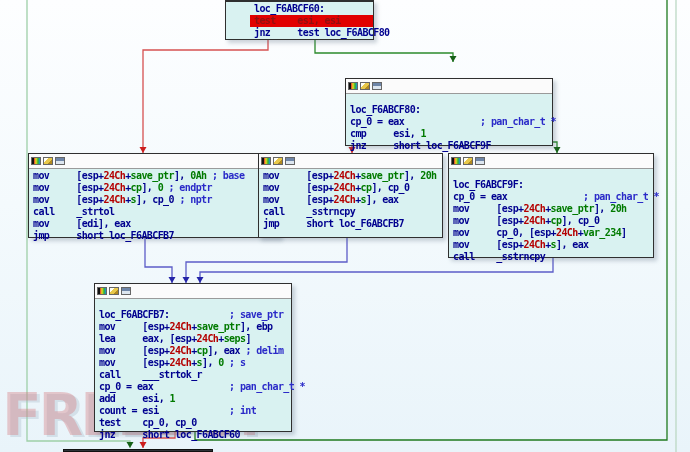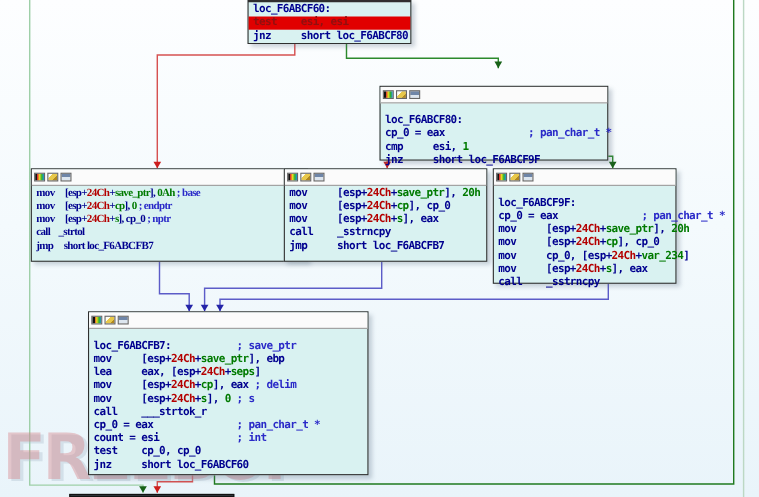--- a/index.html
+++ b/index.html
@@ -9,21 +9,21 @@
     font-family:"DejaVu Sans Mono","Liberation Mono",monospace;
   }
   #graph{position:absolute;inset:0;}
   .block{
     position:absolute;
     background:var(--node_bg);
     border:1px solid var(--node_border);
     box-shadow:3px 3px 4px rgba(90,110,130,.30);
     box-sizing:border-box;
   }
-  .block.noheader{border-top-width:2px;}
+  .block.noheader{border-top-width:2px;padding-left:24px;}
   .titlebar{
     height:12px;background:var(--titlebar_bg);
     border-bottom:1px solid #9a9a9a;
     display:flex;align-items:center;gap:2px;padding:1px 2px 1px 2px;
   }
   .tico{width:10px;height:8px;display:inline-block;border:1px solid #666;box-sizing:border-box;}
   .tico.i1{background:linear-gradient(90deg,#111 0 2px,#e03030 2px,#e8e020 4px,#30b030 6px,#2090e0 8px,#8040c0 10px);}
   .tico.i2{background:linear-gradient(135deg,#fdfdf3 30%,#e8c84a 30% 70%,#b08820 70%);}
   .tico.i3{background:linear-gradient(180deg,#6f86a8 0 3px,#dde6ef 3px);}
   .code{padding:1px 4px 2px 4px;}
@@ -74,95 +74,97 @@
       <polyline points="27,0 27,441 130,441 130,442 130,448" fill="none" stroke="#9ecfa8" stroke-width="1.3"></polyline>
       <path d="M 126.5 442 L 133.5 442 L 130 448 Z" fill="#176117"></path>
       <polyline points="676,0 676,452" fill="none" stroke="#bcd8c4" stroke-width="1.3"></polyline>
     </svg>
   <div id="stub" style="left: 63px; top: 449px; width: 150px; height: 3px;"></div>
   <div id="wm">FREEBUF</div>
 <div class="block noheader" style="left: 225px; top: 0px; width: 149px; height: 40px;">
       <div class="code">
         <div class="ln"><span class="c-i">loc_F6ABCF60:</span></div>
         <div class="ln hl"><span class="c-h">test    esi, esi</span></div>
-        <div class="ln"><span class="c-i">jnz     short loc_F6ABCF80</span></div>
+        <div class="ln"><span class="c-i">jnz     test loc_F6ABCF80</span></div>
       </div>
     </div>
     <div class="block" style="left: 345px; top: 62px; width: 208px; height: 68px; margin-top: 16px;">
       <div class="titlebar">
         <span class="tico i1"></span>
         <span class="tico i2"></span>
         <span class="tico i3"></span>
       </div>
       <div class="code">
         <div class="gap"></div>
         <div class="ln"><span class="c-i">loc_F6ABCF80:</span></div>
         <div class="ln"><span class="c-i">cp_0 = eax              </span><span class="c-c">; pan_char_t *</span></div>
         <div class="ln"><span class="c-i">cmp     esi, </span><span class="c-n">1</span></div>
         <div class="ln"><span class="c-i">jnz     short loc_F6ABCF9F</span></div>
       </div>
     </div>
-    <div class="block" style="left: 28px; top: 153px; width: 252px; height: 85px; font-family: Liberation Serif, serif;">
+    <div class="block" style="left: 28px; top: 153px; width: 252px; height: 85px;">
       <div class="titlebar">
         <span class="tico i1"></span>
         <span class="tico i2"></span>
         <span class="tico i3"></span>
       </div>
       <div class="code">
         <div class="ln"><span class="c-i">mov     [esp+</span><span class="c-o">24Ch</span><span class="c-i">+</span><span class="c-n">save_ptr</span><span class="c-i">], </span><span class="c-n">0Ah</span><span class="c-i"> </span><span class="c-c">; base</span></div>
         <div class="ln"><span class="c-i">mov     [esp+</span><span class="c-o">24Ch</span><span class="c-i">+</span><span class="c-n">cp</span><span class="c-i">], </span><span class="c-n">0</span><span class="c-i"> </span><span class="c-c">; endptr</span></div>
         <div class="ln"><span class="c-i">mov     [esp+</span><span class="c-o">24Ch</span><span class="c-i">+</span><span class="c-n">s</span><span class="c-i">], cp_0 </span><span class="c-c">; nptr</span></div>
         <div class="ln"><span class="c-i">call    _strtol</span></div>
+        <div class="ln"><span class="c-i">mov     [edi], eax</span></div>
         <div class="ln"><span class="c-i">jmp     short loc_F6ABCFB7</span></div>
       </div>
     </div>
     <div class="block" style="left: 258px; top: 153px; width: 185px; height: 85px;">
       <div class="titlebar">
         <span class="tico i1"></span>
         <span class="tico i2"></span>
         <span class="tico i3"></span>
       </div>
       <div class="code">
         <div class="ln"><span class="c-i">mov     [esp+</span><span class="c-o">24Ch</span><span class="c-i">+</span><span class="c-n">save_ptr</span><span class="c-i">], </span><span class="c-n">20h</span></div>
         <div class="ln"><span class="c-i">mov     [esp+</span><span class="c-o">24Ch</span><span class="c-i">+</span><span class="c-n">cp</span><span class="c-i">], cp_0</span></div>
         <div class="ln"><span class="c-i">mov     [esp+</span><span class="c-o">24Ch</span><span class="c-i">+</span><span class="c-n">s</span><span class="c-i">], eax</span></div>
         <div class="ln"><span class="c-i">call    _sstrncpy</span></div>
         <div class="ln"><span class="c-i">jmp     short loc_F6ABCFB7</span></div>
       </div>
     </div>
-    <div class="block" style="left: 448px; top: 153px; width: 167px; height: 105px;">
+    <div class="block" style="left: 448px; top: 153px; width: 206px; height: 105px;">
       <div class="titlebar">
         <span class="tico i1"></span>
         <span class="tico i2"></span>
         <span class="tico i3"></span>
       </div>
       <div class="code">
         <div class="gap"></div>
         <div class="ln"><span class="c-i">loc_F6ABCF9F:</span></div>
         <div class="ln"><span class="c-i">cp_0 = eax              </span><span class="c-c">; pan_char_t *</span></div>
         <div class="ln"><span class="c-i">mov     [esp+</span><span class="c-o">24Ch</span><span class="c-i">+</span><span class="c-n">save_ptr</span><span class="c-i">], </span><span class="c-n">20h</span></div>
         <div class="ln"><span class="c-i">mov     [esp+</span><span class="c-o">24Ch</span><span class="c-i">+</span><span class="c-n">cp</span><span class="c-i">], cp_0</span></div>
         <div class="ln"><span class="c-i">mov     cp_0, [esp+</span><span class="c-o">24Ch</span><span class="c-i">+</span><span class="c-n">var_234</span><span class="c-i">]</span></div>
         <div class="ln"><span class="c-i">mov     [esp+</span><span class="c-o">24Ch</span><span class="c-i">+</span><span class="c-n">s</span><span class="c-i">], eax</span></div>
         <div class="ln"><span class="c-i">call    _sstrncpy</span></div>
       </div>
     </div>
-    <div class="block" style="left: 80px; top: 283px; width: 255px; height: 149px;">
+    <div class="block" style="left: 94px; top: 283px; width: 198px; height: 149px;">
       <div class="titlebar">
         <span class="tico i1"></span>
         <span class="tico i2"></span>
         <span class="tico i3"></span>
       </div>
       <div class="code">
         <div class="gap"></div>
         <div class="ln"><span class="c-i">loc_F6ABCFB7:           </span><span class="c-c">; save_ptr</span></div>
         <div class="ln"><span class="c-i">mov     [esp+</span><span class="c-o">24Ch</span><span class="c-i">+</span><span class="c-n">save_ptr</span><span class="c-i">], ebp</span></div>
         <div class="ln"><span class="c-i">lea     eax, [esp+</span><span class="c-o">24Ch</span><span class="c-i">+</span><span class="c-n">seps</span><span class="c-i">]</span></div>
         <div class="ln"><span class="c-i">mov     [esp+</span><span class="c-o">24Ch</span><span class="c-i">+</span><span class="c-n">cp</span><span class="c-i">], eax </span><span class="c-c">; delim</span></div>
         <div class="ln"><span class="c-i">mov     [esp+</span><span class="c-o">24Ch</span><span class="c-i">+</span><span class="c-n">s</span><span class="c-i">], </span><span class="c-n">0</span><span class="c-i"> </span><span class="c-c">; s</span></div>
         <div class="ln"><span class="c-i">call    ___strtok_r</span></div>
         <div class="ln"><span class="c-i">cp_0 = eax              </span><span class="c-c">; pan_char_t *</span></div>
+        <div class="ln"><span class="c-i">add     esi, </span><span class="c-n">1</span></div>
         <div class="ln"><span class="c-i">count = esi             </span><span class="c-c">; int</span></div>
         <div class="ln"><span class="c-i">test    cp_0, cp_0</span></div>
         <div class="ln"><span class="c-i">jnz     short loc_F6ABCF60</span></div>
       </div>
     </div>
   </div>
 
 </body></html>

